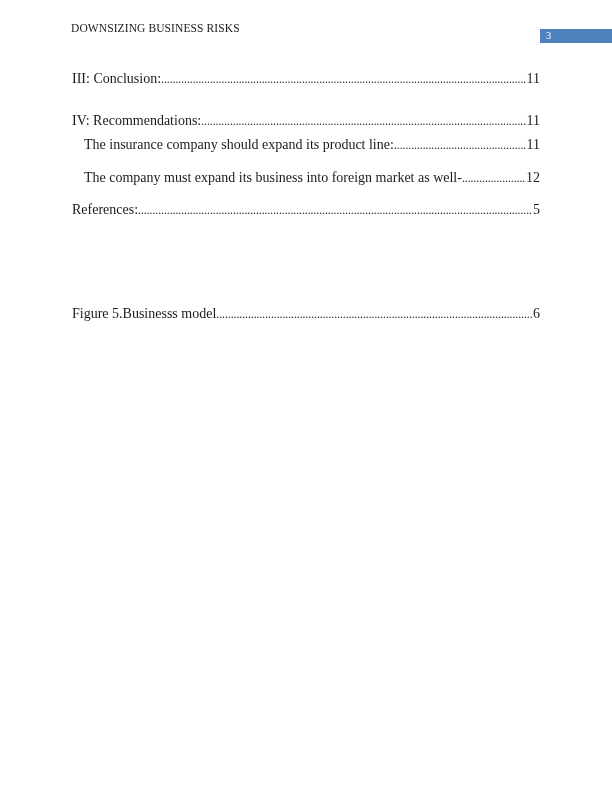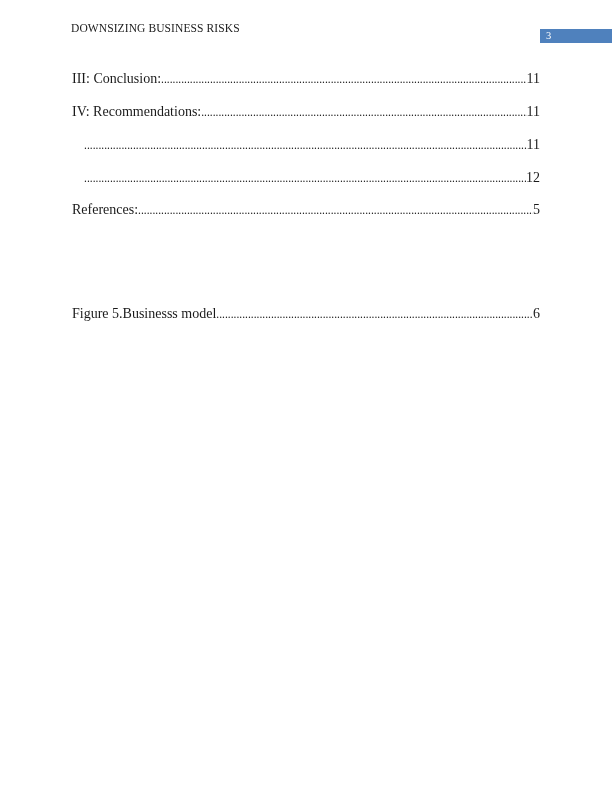--- a/index.html
+++ b/index.html
@@ -26,30 +26,32 @@
     <span class="page-num">3</span>
   </div>
 </div>
 
 <div class="toc">
   <div class="toc-entry" style="top:0px">
     <span class="toc-label">III: Conclusion:</span>
     <span class="toc-dots"></span>
     <span class="toc-page">11</span>
   </div>
-  <div class="toc-entry" style="top:33px">
+  <div class="toc-entry" style="top:42px">
     <span class="toc-label">IV: Recommendations:</span>
     <span class="toc-dots"></span>
     <span class="toc-page">11</span>
   </div>
   <div class="toc-entry indent" style="top:66px">
+    <span class="toc-label">The insurance company should expand its product line:</span>
     <span class="toc-dots"></span>
     <span class="toc-page">11</span>
   </div>
   <div class="toc-entry indent" style="top:99px">
+    <span class="toc-label">The company must expand its business into foreign market as well-</span>
     <span class="toc-dots"></span>
     <span class="toc-page">12</span>
   </div>
   <div class="toc-entry" style="top:131px">
     <span class="toc-label">References:</span>
     <span class="toc-dots"></span>
     <span class="toc-page">5</span>
   </div>
 
   <div class="toc-entry" style="top:235px">

